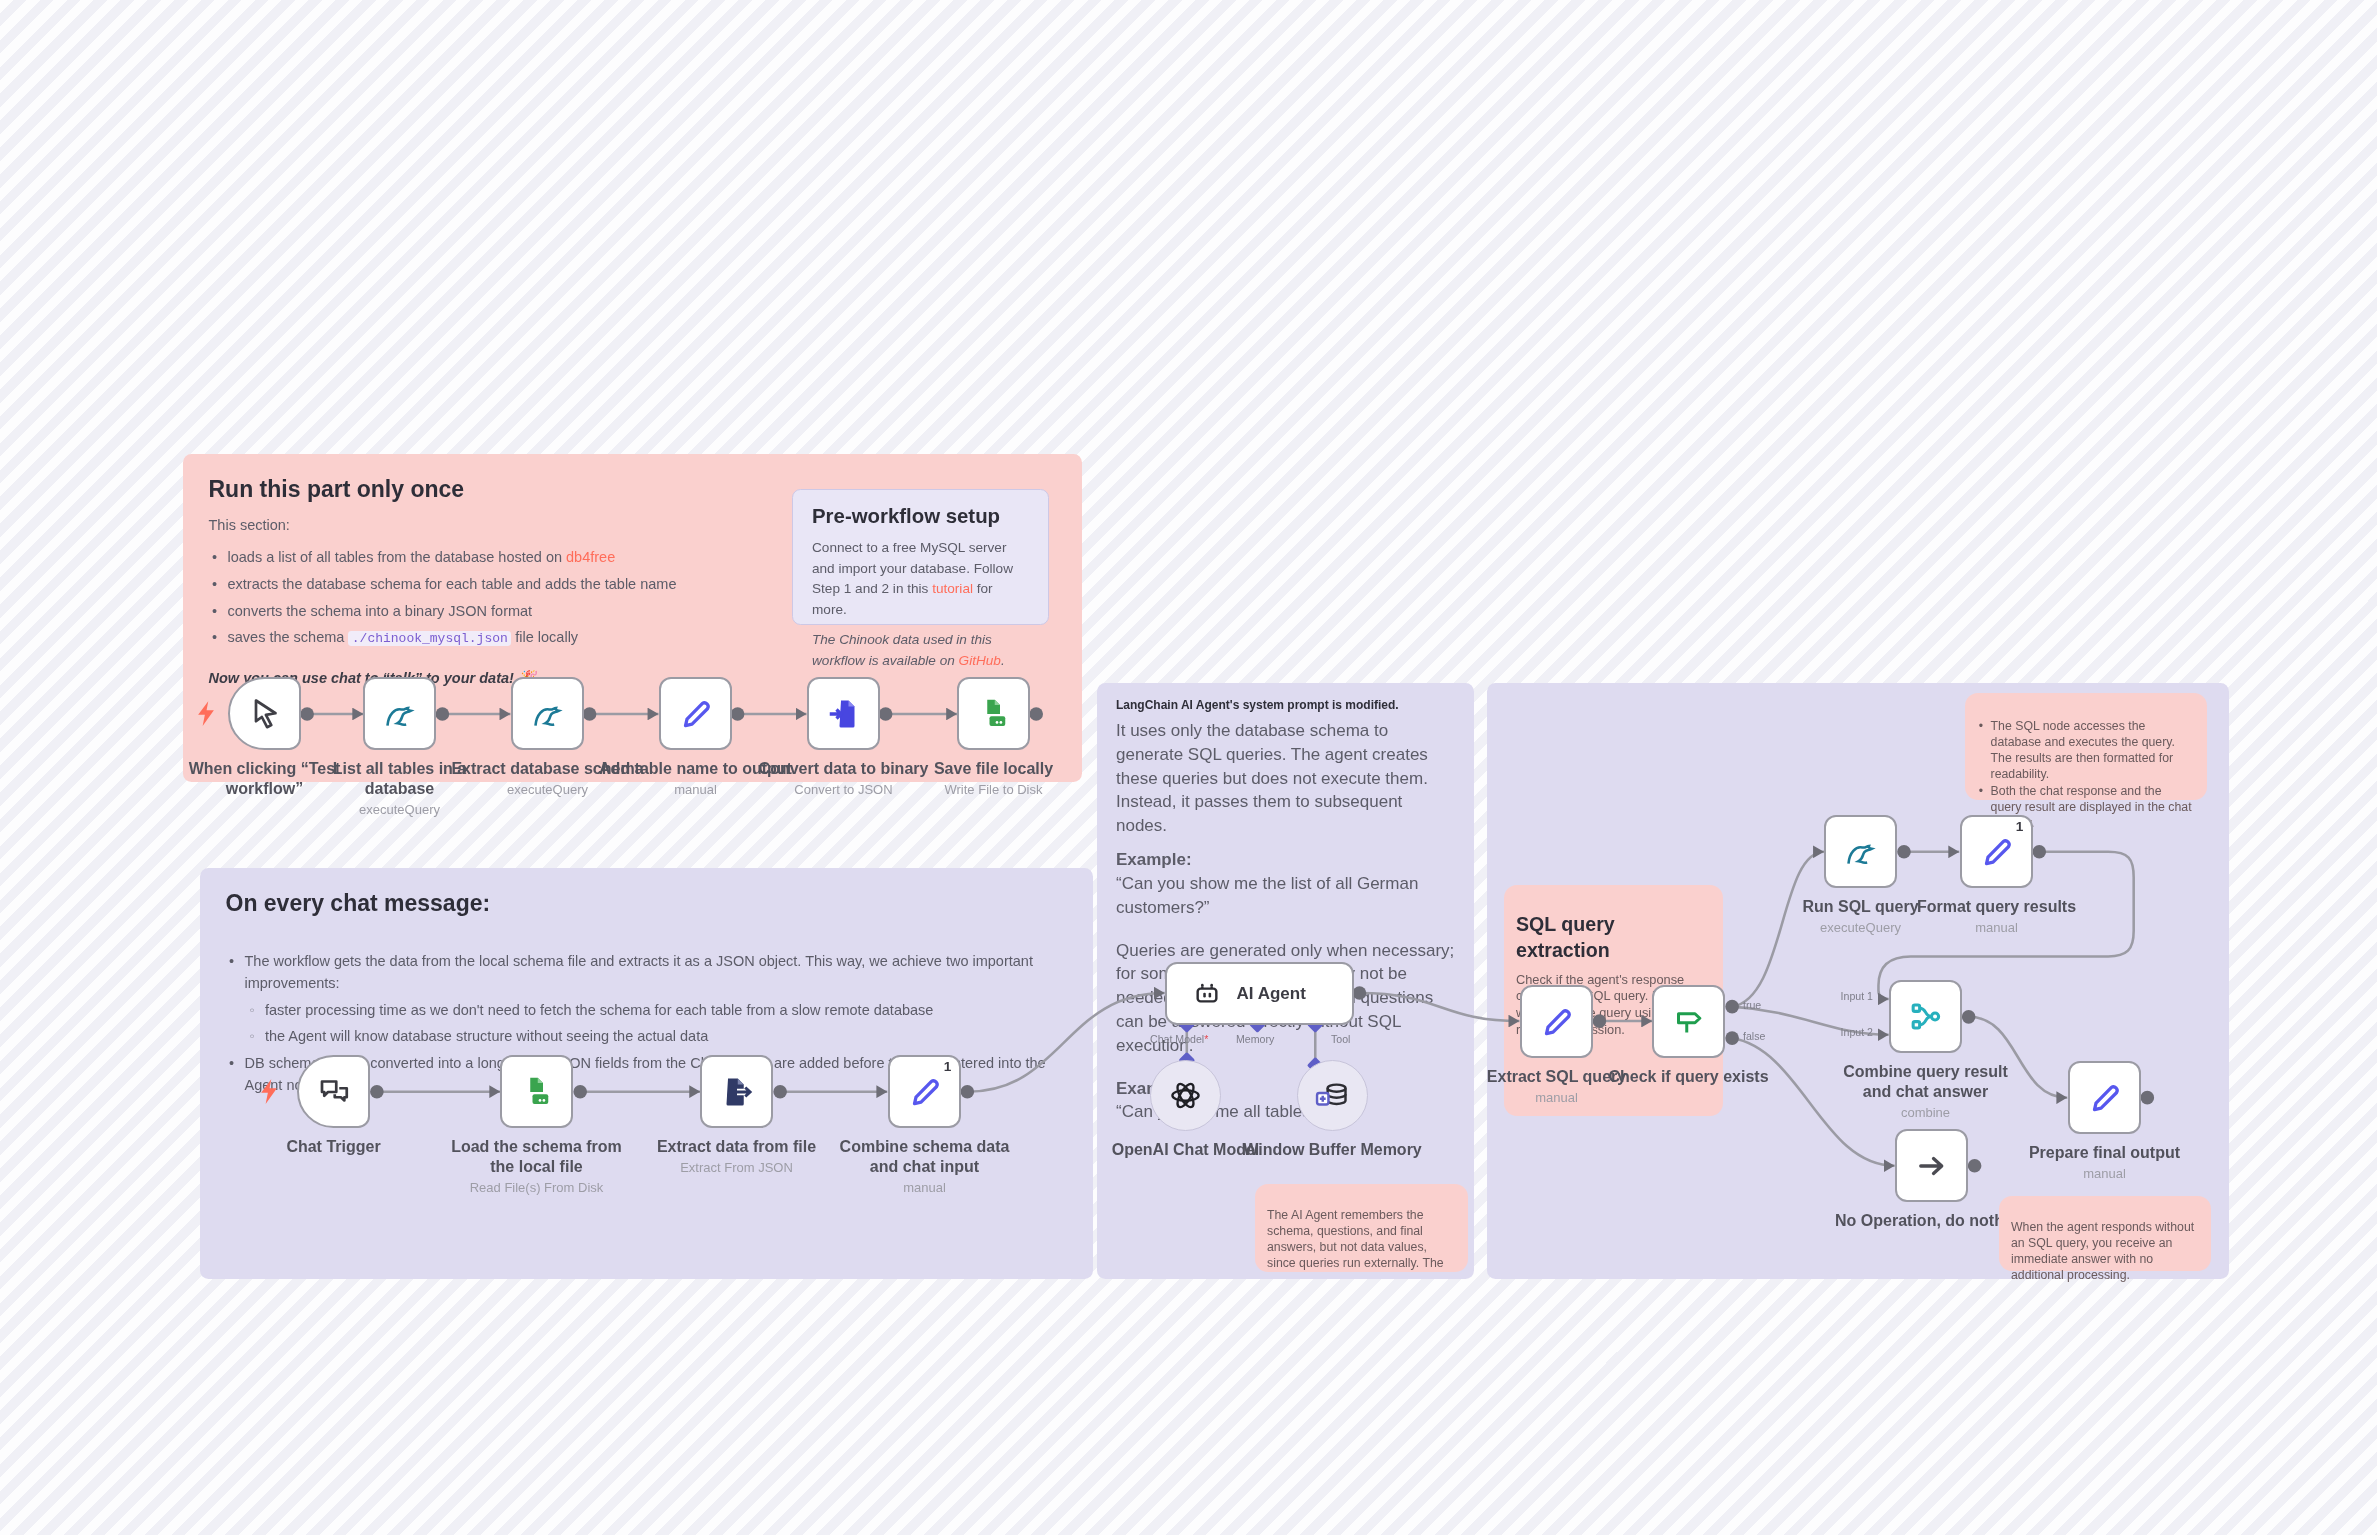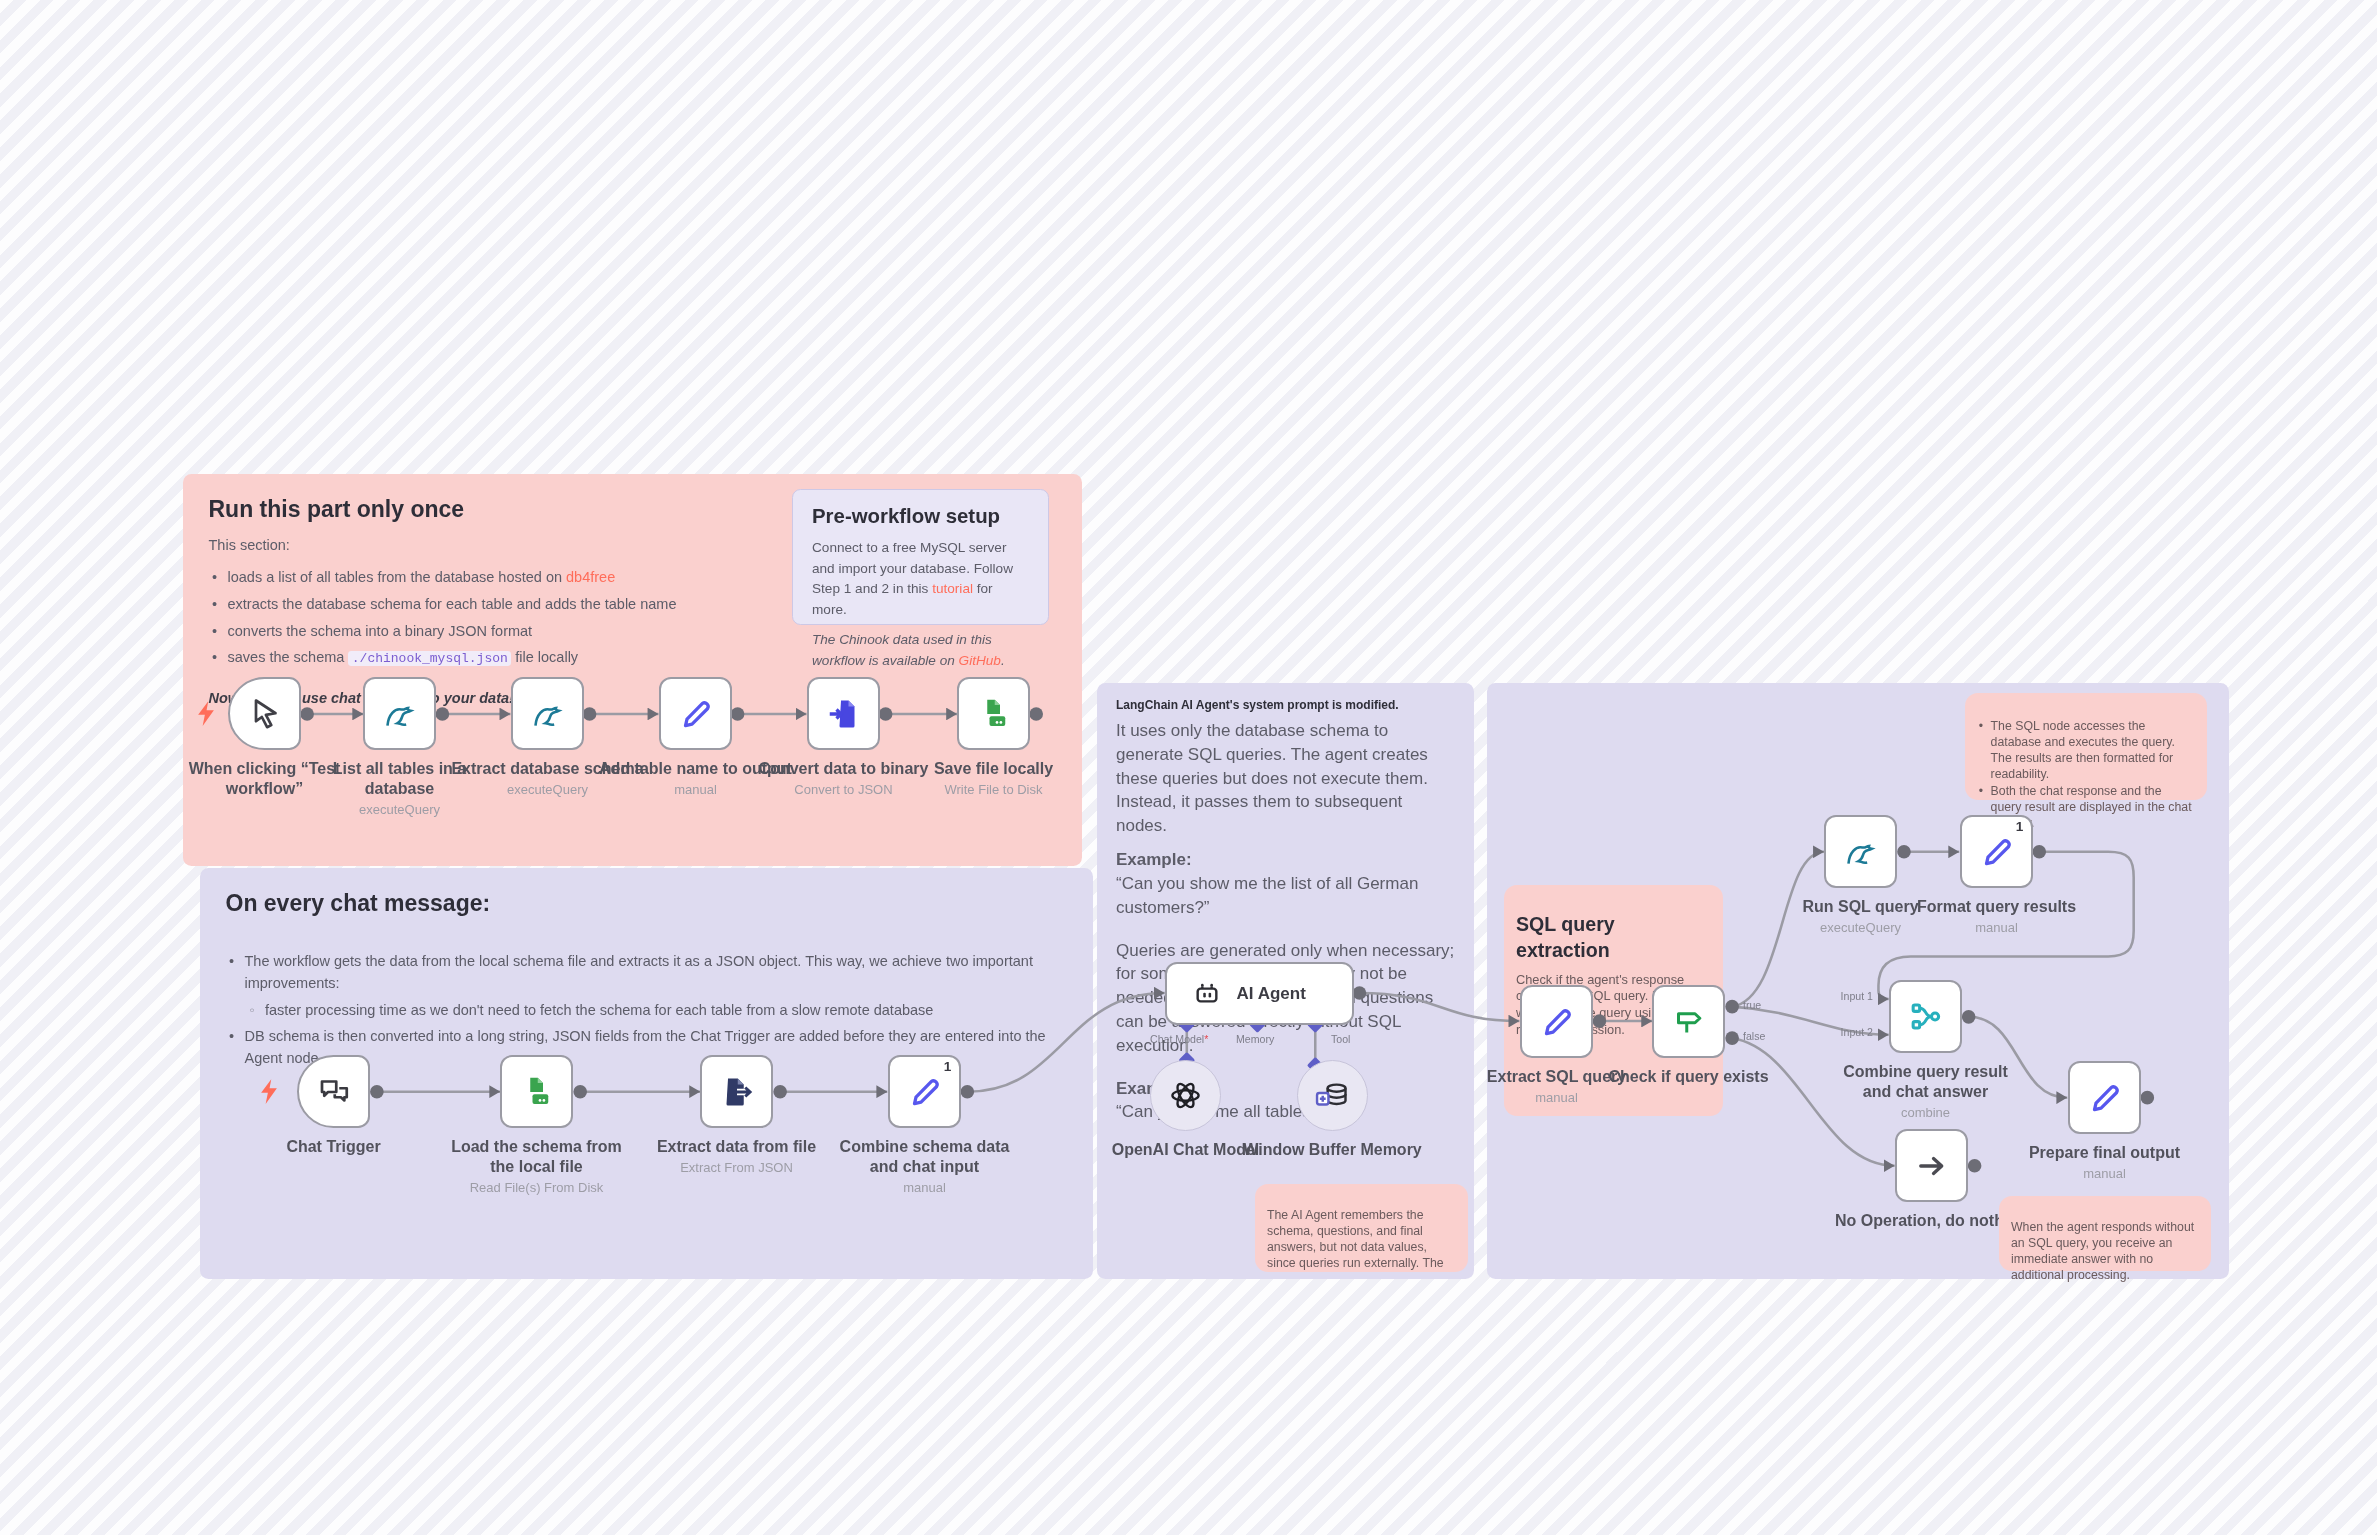--- a/index.html
+++ b/index.html
@@ -43,21 +43,21 @@
   .bolt{position:absolute;z-index:4;}
   #note-no-query{z-index:6;}
   .it{font-style:italic;}
   .bd{font-weight:700;}
 </style>
 </head>
 <body>
 
 <div id="canvas">
 
-  <div class="sticky pink sticky-pad" style="left:183px;top:454px;width:899px;height:392px;box-sizing:border-box;margin-top:20px;">
+  <div class="sticky pink sticky-pad" style="left:183px;top:454px;width:899px;height:328px;box-sizing:border-box;">
     <div class="s-title">Run this part only once</div>
     <div class="s-body">
       <p>This section:</p>
       <ul class="b">
         <li><span>loads a list of all tables from the database hosted on </span><span class="lnk">db4free</span></li>
         <li>extracts the database schema for each table and adds the table name</li>
         <li>converts the schema into a binary JSON format</li>
         <li><span>saves the schema </span><code class="code">./chinook_mysql.json</code><span> file locally</span></li>
       </ul>
       <p class="bd it" style="margin-top:19px;color:#3c3c46;">Now you can use chat to “talk” to your data! 🎉</p>
@@ -71,20 +71,21 @@
       <p class="it"><span>The Chinook data used in this workflow is available on </span><span class="lnk">GitHub</span><span>.</span></p>
     </div>
   </div>
 
   <div class="sticky lav sticky-pad" style="left:200px;top:868px;width:893px;height:411px;box-sizing:border-box;">
     <div class="s-title">On every chat message:</div>
     <div class="s-body" style="margin-top:34px;">
       <ul class="b">
         <li>The workflow gets the data from the local schema file and extracts it as a JSON object. This way, we achieve two important improvements:</li>
         <li class="sub">faster processing time as we don't need to fetch the schema for each table from a slow remote database</li>
+        <li class="sub">the Agent will know database structure without seeing the actual data</li>
         <li>DB schema is then converted into a long string, JSON fields from the Chat Trigger are added before they are entered into the Agent node.</li>
       </ul>
     </div>
   </div>
 
   <div class="sticky lav" style="left:1097px;top:683px;width:377px;height:596px;">
     <div style="padding:15.3px 19px;">
       <div class="s-title" style="font-size:12px;margin-bottom:6.8px;">LangChain AI Agent's system prompt is modified.</div>
       <div class="s-body" style="font-size:17px;line-height:1.4;">
         <p>It uses only the database schema to generate SQL queries. The agent creates these queries but does not execute them. Instead, it passes them to subsequent nodes.</p>

